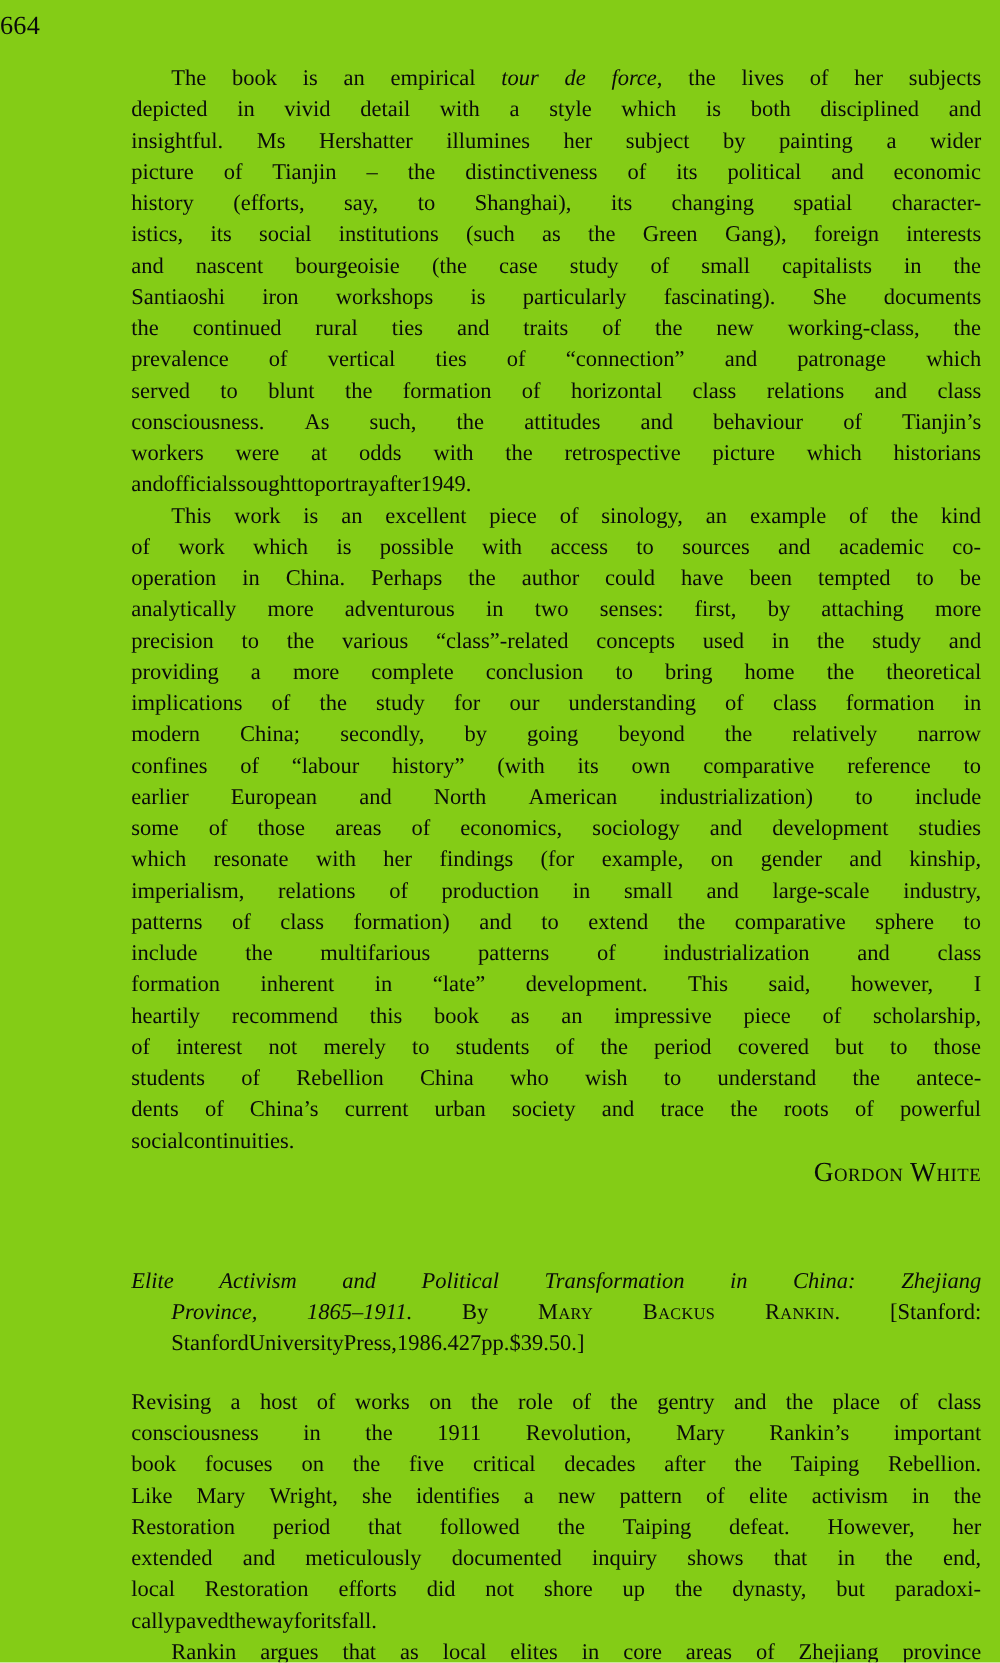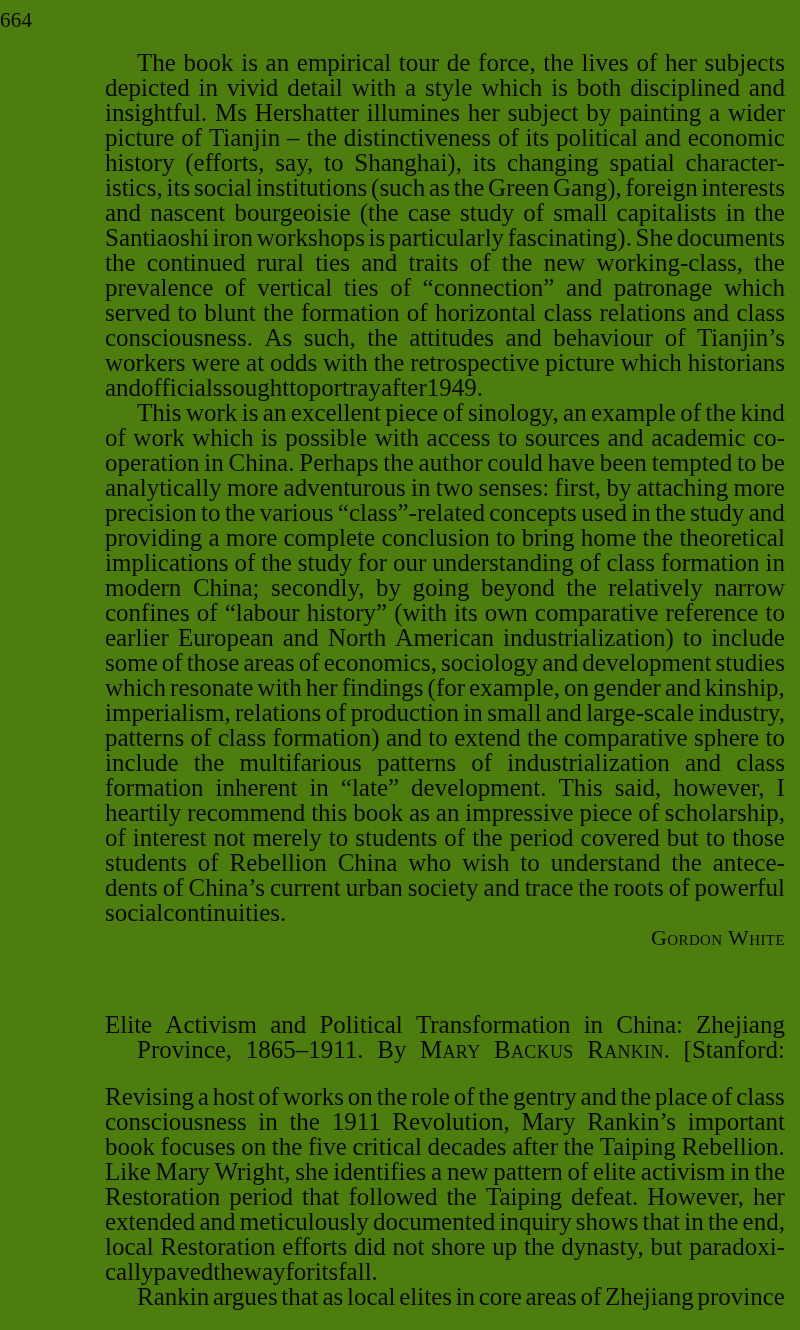--- a/index.html
+++ b/index.html
@@ -12,21 +12,21 @@
   body {
     font-family: "Liberation Serif", "DejaVu Serif", serif;
     color: #0a0a0a;
   }
 
   .page {
     position: relative;
     width: 800px;
     height: 1330px;
     margin: 0 auto;
-    background: #4d7c0f;
+    background: #84cc16;
     overflow: hidden;
   }
 
   
   .running-head {
     position: absolute;
     top: 8px;
     left: 0;
     width: 800px;
     height: 30px;
@@ -53,38 +53,38 @@
     width: 680px;
   }
 
   
   .line {
     display: flex;
     flex-direction: row;
     justify-content: space-between;
     height: 25px;
     line-height: 25px;
-    font-size: 25px;
+    font-size: 18px;
     white-space: pre;
     overflow: visible;
   }
   .line.last {
     justify-content: flex-start;
   }
   .line.indent {
     padding-left: 32px;
   }
   .line.hang {
     padding-left: 32px;
   }
   .line > span {
     white-space: pre;
   }
   
-  .ital { }
+  .ital { font-style: italic; }
   .smallcaps {
     font-variant: small-caps;
     letter-spacing: 0.3px;
   }
 
   .signature {
     display: block;
     text-align: right;
     font-size: 22px;
     line-height: 25px;
@@ -135,20 +135,21 @@
       <div class="line"><span><span>heartily</span></span><span><span>recommend</span></span><span><span>this</span></span><span><span>book</span></span><span><span>as</span></span><span><span>an</span></span><span><span>impressive</span></span><span><span>piece</span></span><span><span>of</span></span><span><span>scholarship,</span></span></div>
       <div class="line"><span><span>of</span></span><span><span>interest</span></span><span><span>not</span></span><span><span>merely</span></span><span><span>to</span></span><span><span>students</span></span><span><span>of</span></span><span><span>the</span></span><span><span>period</span></span><span><span>covered</span></span><span><span>but</span></span><span><span>to</span></span><span><span>those</span></span></div>
       <div class="line"><span><span>students</span></span><span><span>of</span></span><span><span>Rebellion</span></span><span><span>China</span></span><span><span>who</span></span><span><span>wish</span></span><span><span>to</span></span><span><span>understand</span></span><span><span>the</span></span><span><span>antece-</span></span></div>
       <div class="line"><span><span>dents</span></span><span><span>of</span></span><span><span>China’s</span></span><span><span>current</span></span><span><span>urban</span></span><span><span>society</span></span><span><span>and</span></span><span><span>trace</span></span><span><span>the</span></span><span><span>roots</span></span><span><span>of</span></span><span><span>powerful</span></span></div>
       <div class="line last"><span><span>social</span></span><span><span>continuities.</span></span></div>
       <div class="signature">Gordon White</div>
       <div style="height: 62px;"></div>
       <div>
         <div class="line"><span><span class="ital">Elite</span></span><span><span class="ital">Activism</span></span><span><span class="ital">and</span></span><span><span class="ital">Political</span></span><span><span class="ital">Transformation</span></span><span><span class="ital">in</span></span><span><span class="ital">China:</span></span><span><span class="ital">Zhejiang</span></span></div>
         <div class="line hang"><span><span class="ital">Province,</span></span><span><span class="ital">1865–1911.</span></span><span><span>By</span></span><span><span class="smallcaps">Mary</span></span><span><span class="smallcaps">Backus</span></span><span><span class="smallcaps">Rankin</span><span>.</span></span><span><span>[Stanford:</span></span></div>
+        <div class="line last hang"><span><span>Stanford</span></span><span><span>University</span></span><span><span>Press,</span></span><span><span>1986.</span></span><span><span>427</span></span><span><span>pp.</span></span><span><span>$39.50.]</span></span></div>
       </div>
       <div style="height: 22px;"></div>
       <div class="line"><span><span>Revising</span></span><span><span>a</span></span><span><span>host</span></span><span><span>of</span></span><span><span>works</span></span><span><span>on</span></span><span><span>the</span></span><span><span>role</span></span><span><span>of</span></span><span><span>the</span></span><span><span>gentry</span></span><span><span>and</span></span><span><span>the</span></span><span><span>place</span></span><span><span>of</span></span><span><span>class</span></span></div>
       <div class="line"><span><span>consciousness</span></span><span><span>in</span></span><span><span>the</span></span><span><span>1911</span></span><span><span>Revolution,</span></span><span><span>Mary</span></span><span><span>Rankin’s</span></span><span><span>important</span></span></div>
       <div class="line"><span><span>book</span></span><span><span>focuses</span></span><span><span>on</span></span><span><span>the</span></span><span><span>five</span></span><span><span>critical</span></span><span><span>decades</span></span><span><span>after</span></span><span><span>the</span></span><span><span>Taiping</span></span><span><span>Rebellion.</span></span></div>
       <div class="line"><span><span>Like</span></span><span><span>Mary</span></span><span><span>Wright,</span></span><span><span>she</span></span><span><span>identifies</span></span><span><span>a</span></span><span><span>new</span></span><span><span>pattern</span></span><span><span>of</span></span><span><span>elite</span></span><span><span>activism</span></span><span><span>in</span></span><span><span>the</span></span></div>
       <div class="line"><span><span>Restoration</span></span><span><span>period</span></span><span><span>that</span></span><span><span>followed</span></span><span><span>the</span></span><span><span>Taiping</span></span><span><span>defeat.</span></span><span><span>However,</span></span><span><span>her</span></span></div>
       <div class="line"><span><span>extended</span></span><span><span>and</span></span><span><span>meticulously</span></span><span><span>documented</span></span><span><span>inquiry</span></span><span><span>shows</span></span><span><span>that</span></span><span><span>in</span></span><span><span>the</span></span><span><span>end,</span></span></div>
       <div class="line"><span><span>local</span></span><span><span>Restoration</span></span><span><span>efforts</span></span><span><span>did</span></span><span><span>not</span></span><span><span>shore</span></span><span><span>up</span></span><span><span>the</span></span><span><span>dynasty,</span></span><span><span>but</span></span><span><span>paradoxi-</span></span></div>
       <div class="line last"><span><span>cally</span></span><span><span>paved</span></span><span><span>the</span></span><span><span>way</span></span><span><span>for</span></span><span><span>its</span></span><span><span>fall.</span></span></div>

